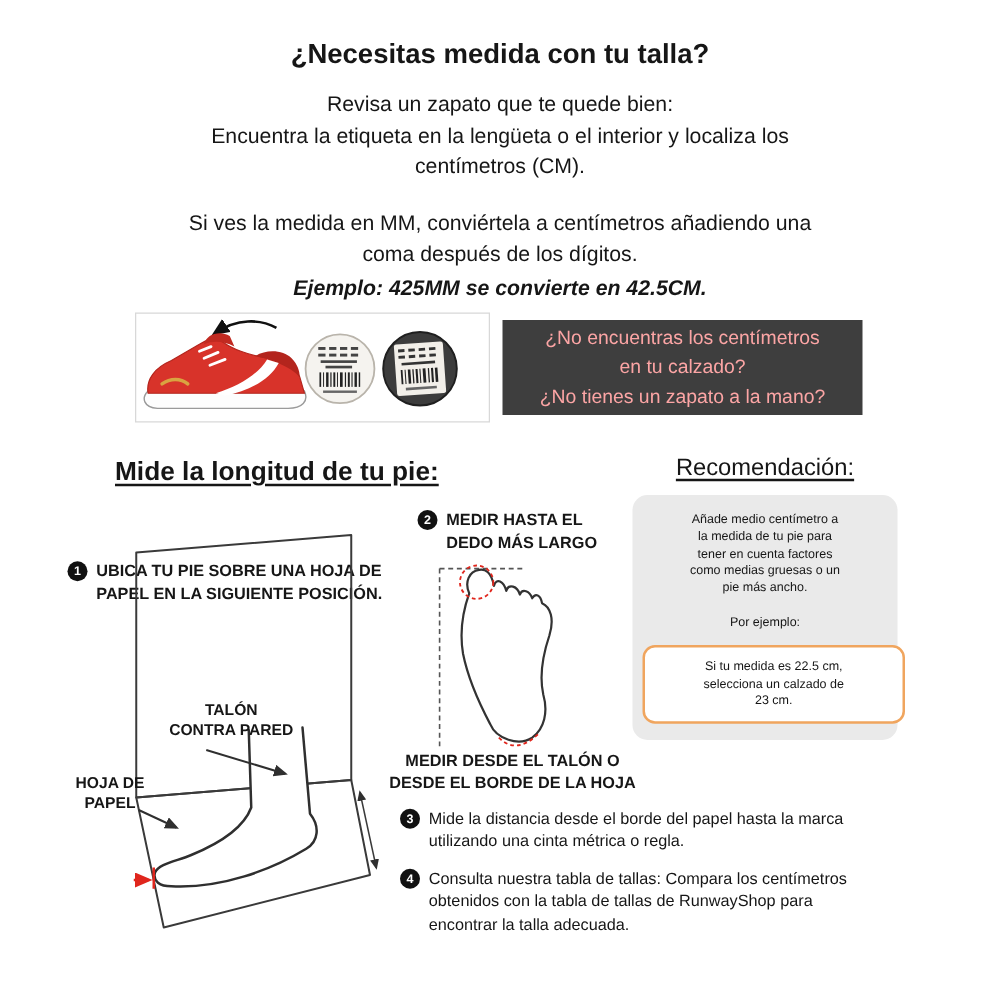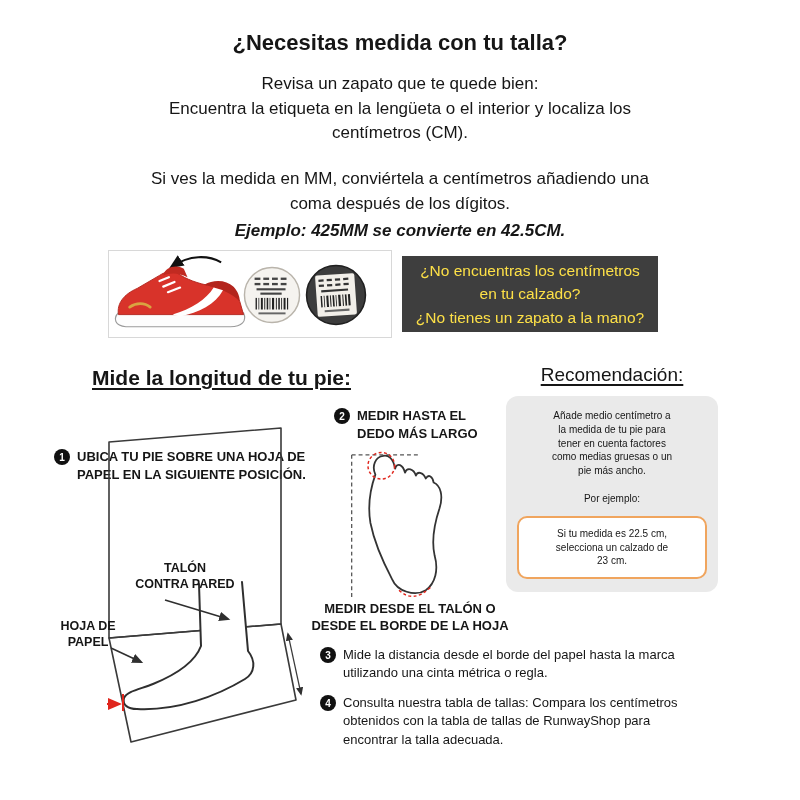--- a/index.html
+++ b/index.html
@@ -19,36 +19,36 @@
   .intro-b { top:167px; left:80px; width:640px; text-align:center; font-size:17px; line-height:1.45; }
   .example-line { font-weight:bold; font-style:italic; margin-top:3px; }
 
   .banner { top:250px; left:108px; width:582px; height:88px; display:flex; }
   .figure { position:relative; width:284px; height:88px; background:#fff; border:1px solid #d8d8d8; flex:0 0 auto; }
   .sneaker { position:absolute; left:2px; top:2px; width:140px; height:84px; }
   .tag { position:absolute; width:58px; height:58px; top:15px; }
   .tag1 { left:134px; }
   .tag2 { left:196px; width:62px; height:62px; top:13px; }
   .darkbox {
-    margin-left:10px; margin-top:6px; width:256px; height:76px;
-    background:var(--banner-bg, #3e3e3e); color:#fde047;
+    margin-left:10px; margin-top:6px; width:288px; height:76px;
+    background:var(--banner-bg, #3e3e3e); color:#fca5a5;
     display:flex; flex-direction:column; justify-content:center;
     text-align:center; font-size:15.5px; line-height:1.5;
   }
 
   .measure-title { top:366px; left:92px; font-size:21px; font-weight:bold;
     text-decoration:underline; text-decoration-thickness:2px; text-underline-offset:3px; }
   .reco-title { top:364px; left:506px; width:212px; text-align:center; font-size:19px; font-weight:normal;
     text-decoration:underline; text-decoration-thickness:2px; text-underline-offset:3px; }
 
   .reco-box { top:396px; left:506px; width:212px;
     background:var(--recommendation-bg, #eaeaea); border-radius:12px;
     padding:13px 8px; text-align:center; font-size:10px; line-height:1.38; }
   .reco-example-label { margin-top:14px; }
-  .example-box { margin:10px auto 0; width:190px; background:#fff;
+  .example-box { margin:10px auto 0; width:210px; background:#fff;
     border:2px solid var(--example-border, #f0a55e); border-radius:10px;
     padding:9px 6px; }
 
   .step { display:flex; gap:7px; align-items:flex-start; }
   .stepnum { flex:0 0 auto; width:16px; height:16px; margin-top:1px; background:#111; color:#fff;
     border-radius:50%; font-size:10px; font-weight:bold; display:flex; align-items:center; justify-content:center; }
   .steptext { font-size:13px; line-height:1.42; }
   .bold { font-weight:bold; }
 
   .step1 { top:448px; left:54px; width:262px; }

